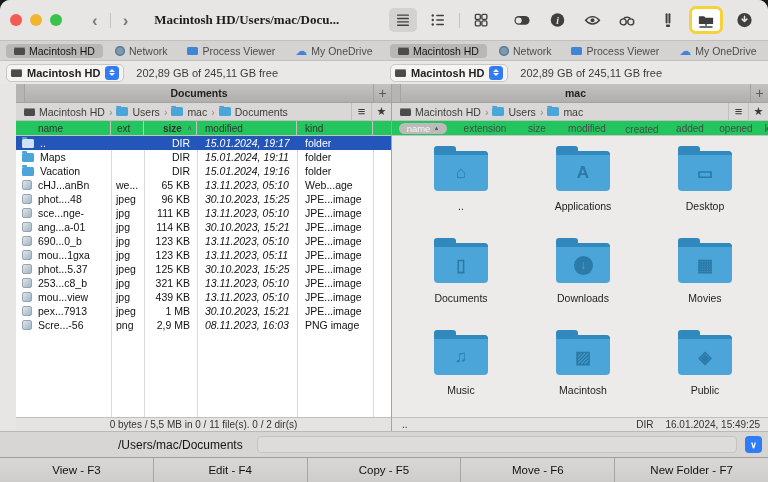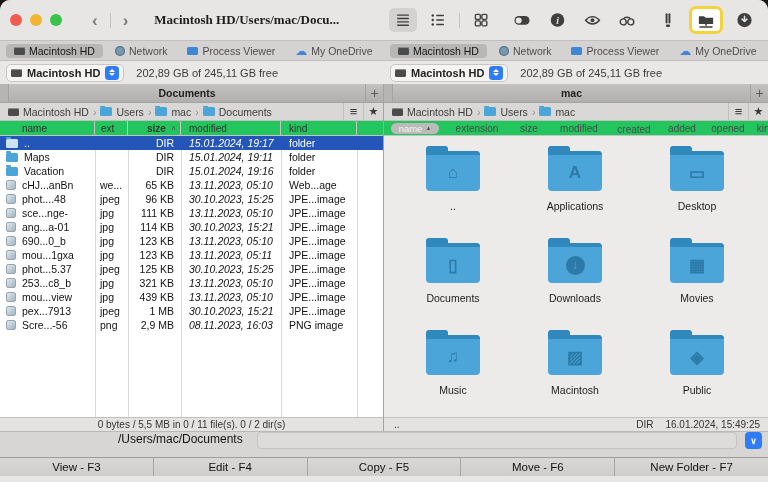--- a/index.html
+++ b/index.html
@@ -38,21 +38,21 @@
   .driverow{ height:23px; background:#eae8e7; display:flex; }
   .drivehalf{ width:50%; display:flex; align-items:center; padding-left:6px; }
   .drivepill{ display:flex; align-items:center; gap:5px; background:#f6f4f3; border:1px solid #c9c7c6; border-radius:5px; padding:1px 4px; }
   .drivename{ font-size:11px; font-weight:600; color:#222; }
   .stepper{ width:14px; height:14px; background:var(--accent); border-radius:3.5px; display:flex; flex-direction:column; align-items:center; justify-content:center; gap:1px; }
   .stepper i{ width:0; height:0; border-left:3px solid transparent; border-right:3px solid transparent; display:block; }
   .stepper i.up{ border-bottom:3.5px solid #fff; }
   .stepper i.dn{ border-top:3.5px solid #fff; }
   .freetext{ font-size:11px; color:#3c3c3c; margin-left:12px; }
   
-  .panes{ height:347px; display:flex; }
+  .panes{ height:347px; display:flex;padding-left:16px; }
   .pane{ width:383px; display:flex; flex-direction:column; overflow:hidden; }
   .pane.right{ width:384px; }
   .panediv{ width:1px; background:#a5a3a2; }
   .paneheader{ height:19px; background:linear-gradient(#c4c2c1,#b1afae); display:flex; align-items:center; border-bottom:1px solid #a5a3a2; }
   .strip{ width:9px; height:100%; background:#b7b5b4; border-right:1px solid #a5a3a2; }
   .panetitle{ flex:1; text-align:center; font-size:10.5px; font-weight:700; color:#1f1f1f; }
   .plus{ width:18px; height:100%; display:flex; align-items:center; justify-content:center; border-left:1px solid #a5a3a2; color:#5c5a59; font-size:14px; }
   .crumbbar{ height:18px; background:#dad8d7; border-bottom:1px solid #c2c0bf; display:flex; align-items:center; font-size:10.5px; color:#3c3c3c; }
   .crumbs{ display:flex; align-items:center; gap:4px; padding-left:8px; overflow:hidden; white-space:nowrap; flex:1; }
   .crumbsep{ color:#8f8d8c; }
@@ -98,26 +98,26 @@
   .bigfolder::after{ content:''; position:absolute; top:0; left:0; right:0; height:4px; background:var(--folder-dark); border-radius:4px 4px 0 0; }
   .bigfolder .glyph{ position:absolute; inset:4px 0 0 0; display:flex; align-items:center; justify-content:center; font-size:17px; font-weight:700; color:var(--folder-glyph); }
   .bigfolder .glyph .ring{ width:19px; height:19px; border-radius:50%; background:var(--folder-glyph); color:var(--folder); display:flex; align-items:center; justify-content:center; font-size:12px; }
   .glabel{ margin-top:9px; font-size:10.5px; color:#1d1d1d; }
   
   .panestatus{ height:14px; background:#e5e3e2; border-top:1px solid #c2c0bf; font-size:10px; color:#333; display:flex; align-items:center; }
   .panestatus.centered{ justify-content:center; }
   .ps-name{ padding-left:10px; }
   .ps-right{ margin-left:auto; display:flex; gap:12px; padding-right:8px; }
   
-  .commandbar{ height:26px; background:#d8d6d5; border-top:1px solid #bbb9b8; display:flex; align-items:flex-start; }
+  .commandbar{ height:26px; background:#d8d6d5; border-top:1px solid #bbb9b8; display:flex; align-items:center; }
   .cmdlabel{ margin-left:118px; font-size:12px; color:#141414; white-space:nowrap; }
   .cmdinput{ flex:1; height:17px; margin:0 8px 0 14px; background:#dedcdb; border:1px solid #c6c4c3; border-radius:4px; font-size:11px; padding:0 6px; color:#222; outline:none; }
   .cmdbtn{ width:17px; height:17px; background:var(--accent); border-radius:4px; color:#fff; display:flex; align-items:center; justify-content:center; font-size:9px; font-weight:700; margin-right:6px; }
   
-  .fnrow{ height:19px; background:#d4d2d1; border-top:1px solid #9f9d9c; display:flex; }
+  .fnrow{ height:25px; background:#d4d2d1; border-top:1px solid #9f9d9c; display:flex; }
   .fnbtn{ flex:1; border:none; border-right:1px solid #a8a6a5; background:linear-gradient(#dad8d7,#cfcdcc); font-family:"Liberation Sans",sans-serif; font-size:11.5px; color:#111; }
   .fnbtn:last-child{ border-right:none; }
 </style>
 </head>
 <body>
 
 <div class="window">
 
   <header class="titlebar">
     <div class="traffic">

